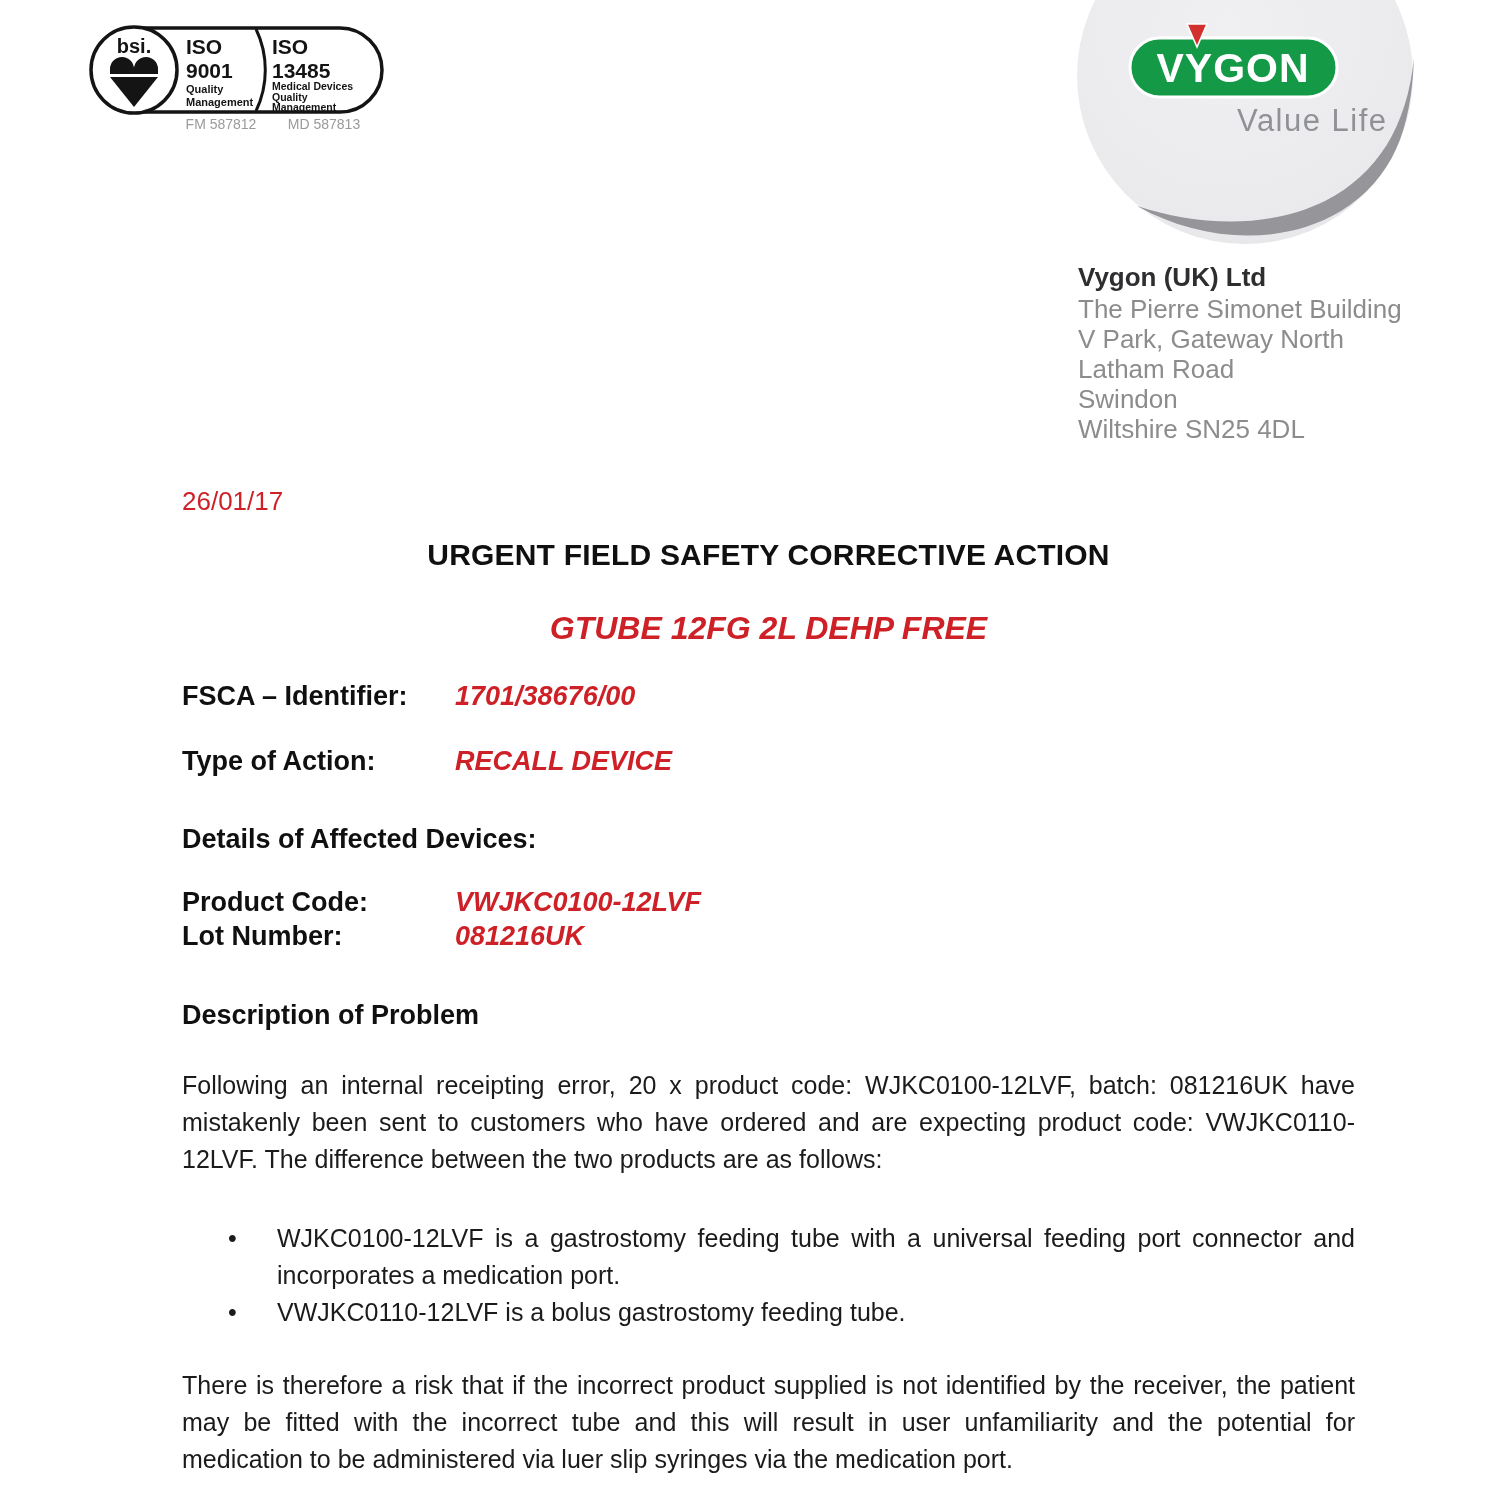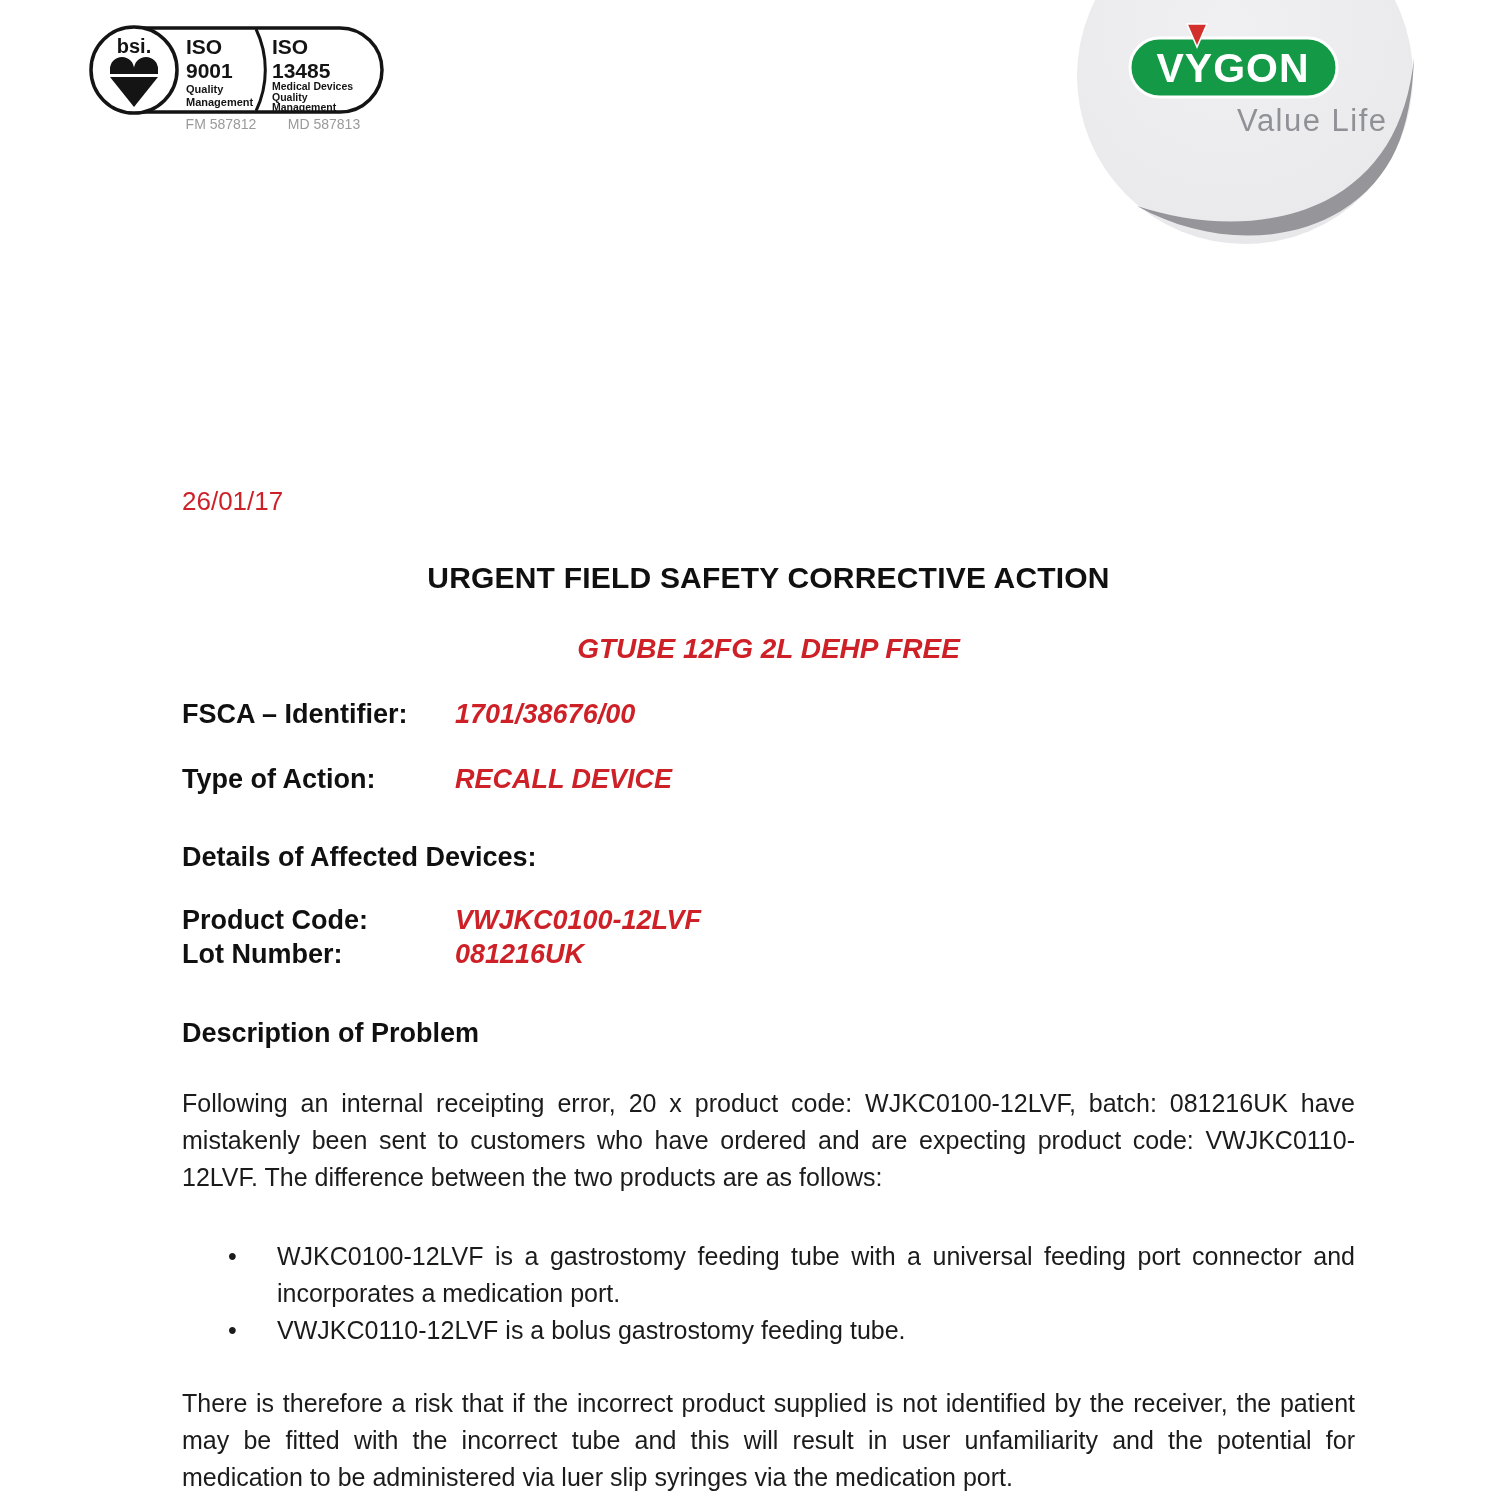--- a/index.html
+++ b/index.html
@@ -24,22 +24,22 @@
   .vygon-logo{position:absolute;left:1073px;top:-94px;width:345px;height:345px;}
 
   
   .address{position:absolute;left:1078px;top:262px;line-height:30px;}
   .address .company{font-size:26px;font-weight:bold;color:#2e2e30;margin-bottom:2px;}
   .address .line{font-size:26px;color:var(--gray-text);}
 
   
   .content{position:absolute;left:182px;top:486px;width:1173px;}
   .date{font-size:26px;color:var(--red);}
-  .title{margin-top:44px;text-align:center;font-size:30px;font-weight:bold;color:#101010;letter-spacing:.2px;}
-  .subtitle{margin-top:38px;text-align:center;font-size:28px;font-weight:bold;font-style:italic;color:var(--red);}
+  .title{margin-top:21px;text-align:center;font-size:30px;font-weight:bold;color:#101010;letter-spacing:.2px;}
+  .subtitle{margin-top:38px;text-align:center;font-size:32px;font-weight:bold;font-style:italic;color:var(--red);}
 
   .field-row{display:flex;font-size:27px;line-height:31px;}
   .fr-gap{margin-top:34px;}
   .field-label{flex:0 0 273px;font-weight:bold;color:#101010;}
   .field-value{font-weight:bold;font-style:italic;color:var(--red);}
   .device-rows{margin-top:30px;}
   .device-rows .field-row{line-height:34px;}
 
   .section-heading{margin-top:47px;font-size:27px;font-weight:bold;color:#101010;}
 
@@ -97,20 +97,28 @@
       <circle cx="172" cy="170" r="168" fill="url(#gCircle)"></circle>
       <path d="M64,300 C130,337 210,340 268,305 C320,272 338,225 341,152
                C334,220 305,268 252,295 C195,323 125,320 64,300 Z" fill="#95959a"></path>
       <rect x="57" y="132" width="207" height="59" rx="29.5" fill="#149a47" stroke="#ffffff" stroke-width="3"></rect>
       <polygon points="114,118 134,118 124,141" fill="#d2302c" stroke="#ffffff" stroke-width="1.5"></polygon>
       <text x="160" y="176" text-anchor="middle" font-size="41" font-weight="bold" fill="#ffffff" letter-spacing="1">VYGON</text>
       <text x="164" y="225" font-size="31" fill="#8f9196" letter-spacing="1.5">Value Life</text>
     </svg>
   </div>
 
+  <div class="address">
+    <div class="company">Vygon (UK) Ltd</div>
+    <div class="line">The Pierre Simonet Building</div>
+    <div class="line">V Park, Gateway North</div>
+    <div class="line">Latham Road</div>
+    <div class="line">Swindon</div>
+    <div class="line">Wiltshire SN25 4DL</div>
+  </div>
 
   <div class="content">
     <div class="date">26/01/17</div>
 
     <div class="title">URGENT FIELD SAFETY CORRECTIVE ACTION</div>
 
     <div class="subtitle">GTUBE 12FG 2L DEHP FREE</div>
 
     <div class="field-row fr-gap">
       <span class="field-label">FSCA – Identifier:</span>

